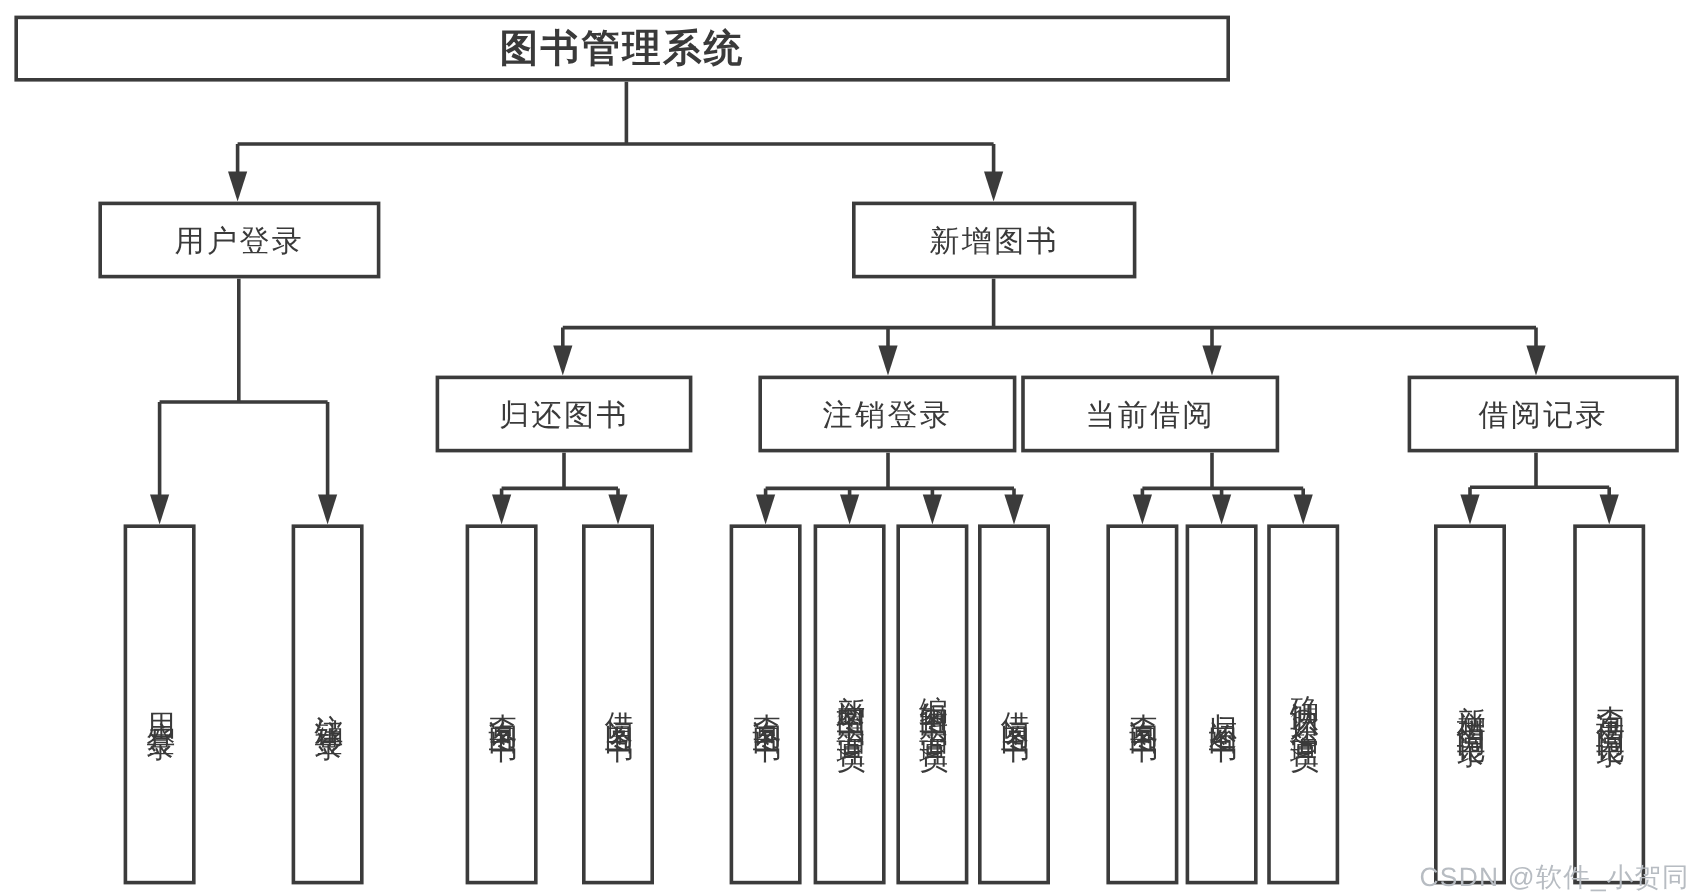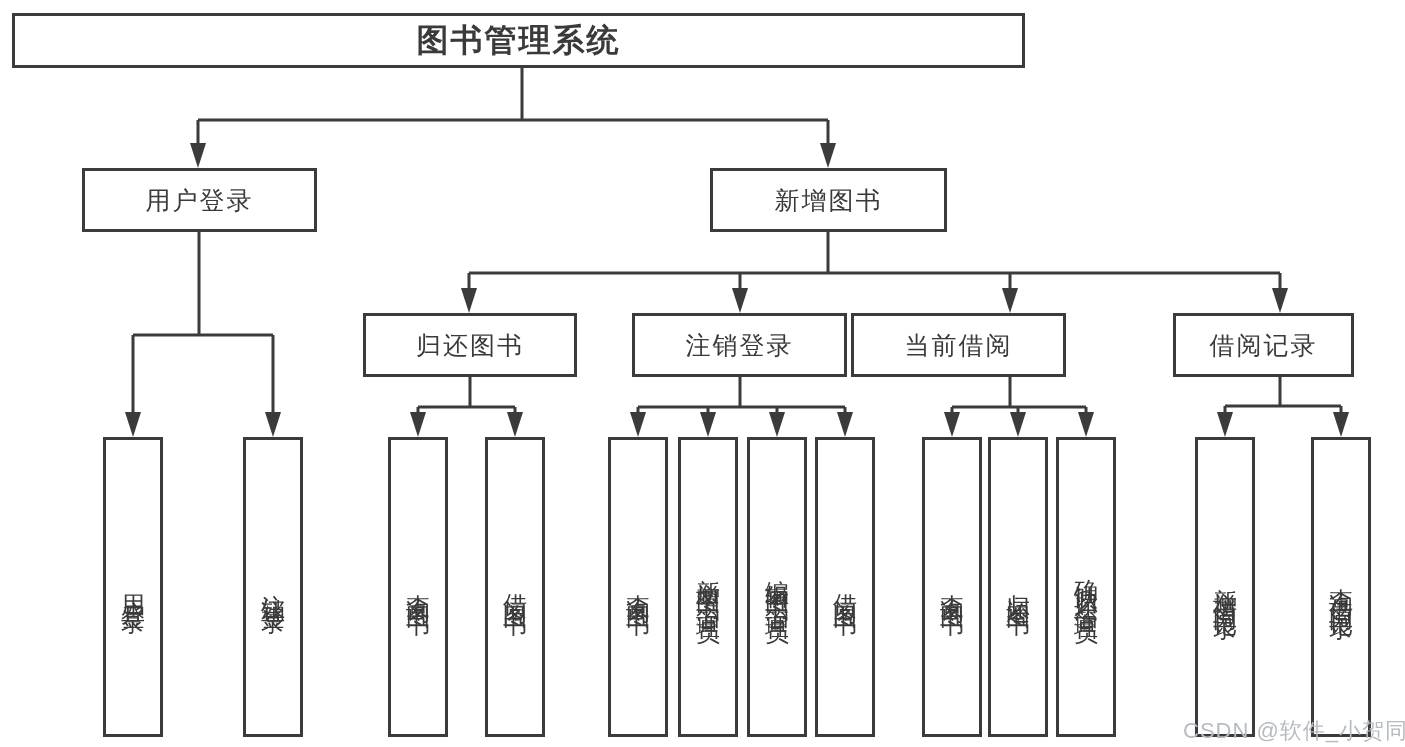--- a/index.html
+++ b/index.html
@@ -127,21 +127,21 @@
   </svg>
 
   <div class="hbox root" style="left:12px;top:13px;width:1013px;height:55px">图书管理系统</div>
 
   <div class="hbox" style="left:82px;top:168px;width:235px">用户登录</div>
   <div class="hbox" style="left:710px;top:168px;width:237px">新增图书</div>
 
   <div class="hbox" style="left:363px;top:313px;width:214px">归还图书</div>
   <div class="hbox" style="left:632px;top:313px;width:215px">注销登录</div>
   <div class="hbox" style="left:851px;top:313px;width:215px">当前借阅</div>
-  <div class="hbox" style="left:1173px;top:313px;width:181px">借阅记录</div>
+  <div class="hbox" style="left:1173px;top:313px;width:226px">借阅记录</div>
 
   <div class="vbox" style="left:103px">
     <span class="vtext">用户登录</span>
   </div>
   <div class="vbox" style="left:243px">
     <span class="vtext">注销登录</span>
   </div>
 
   <div class="vbox" style="left:388px">
     <span class="vtext">查询图书</span>

